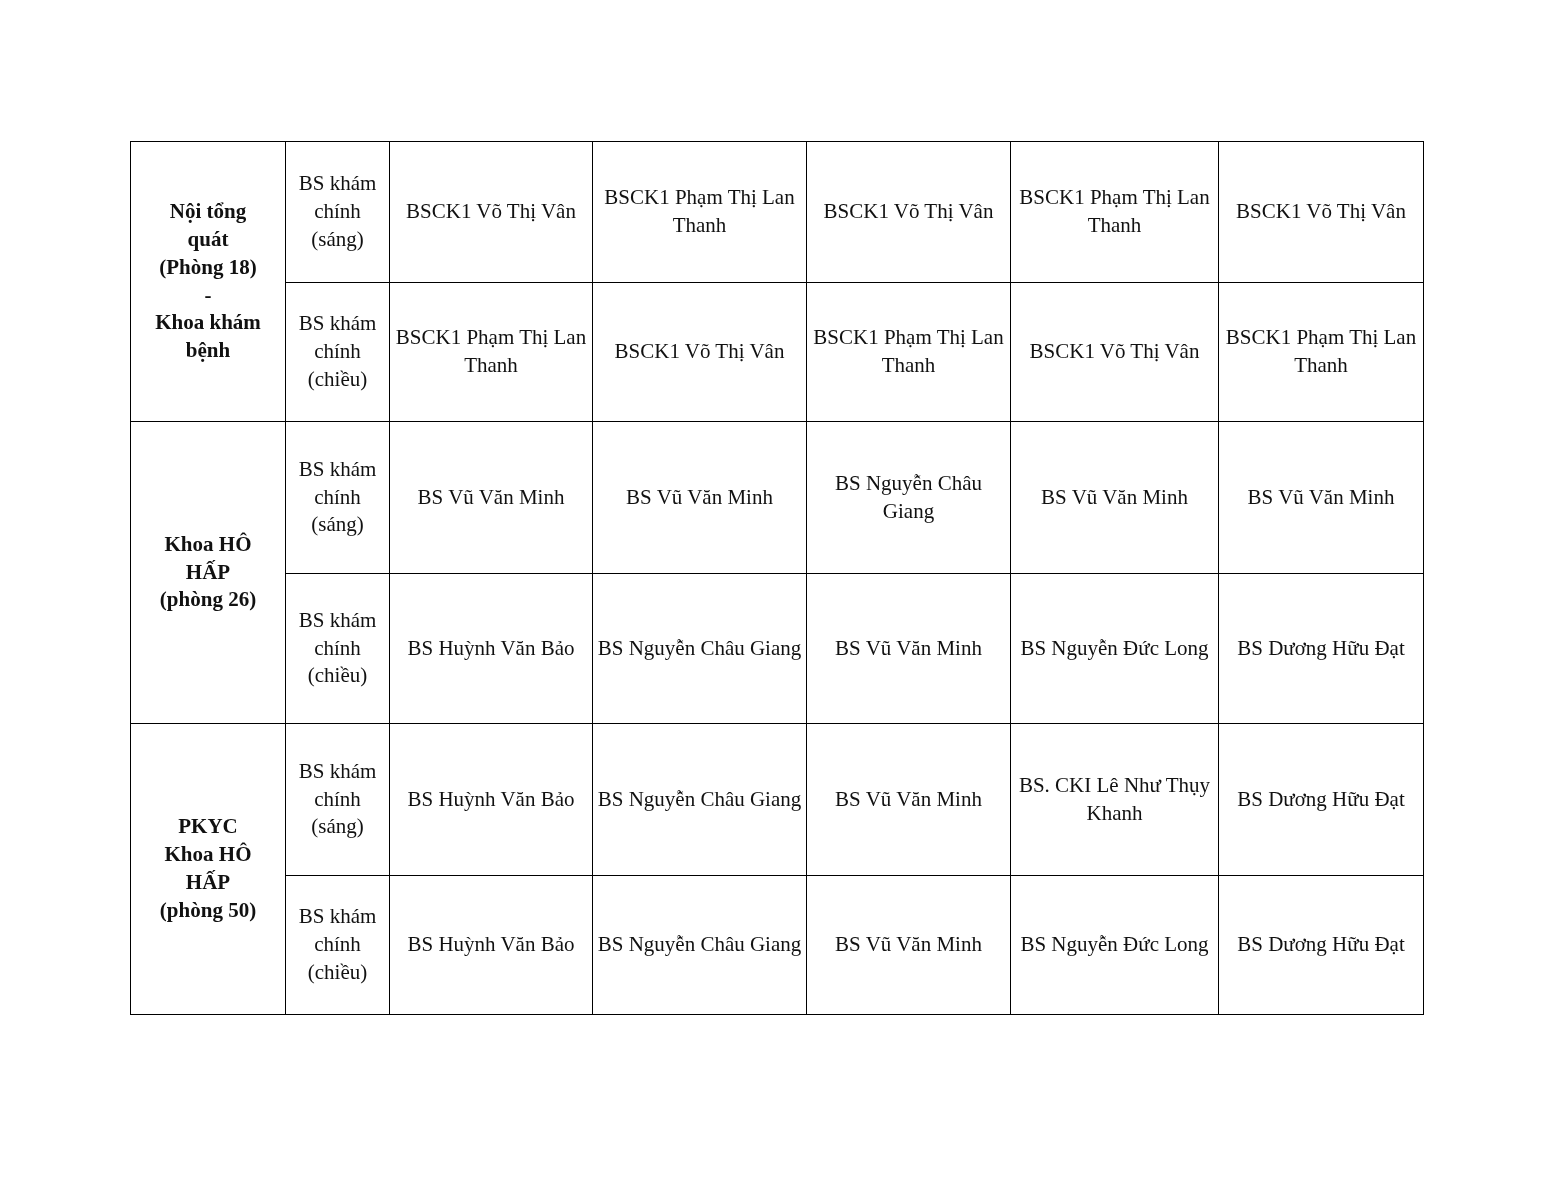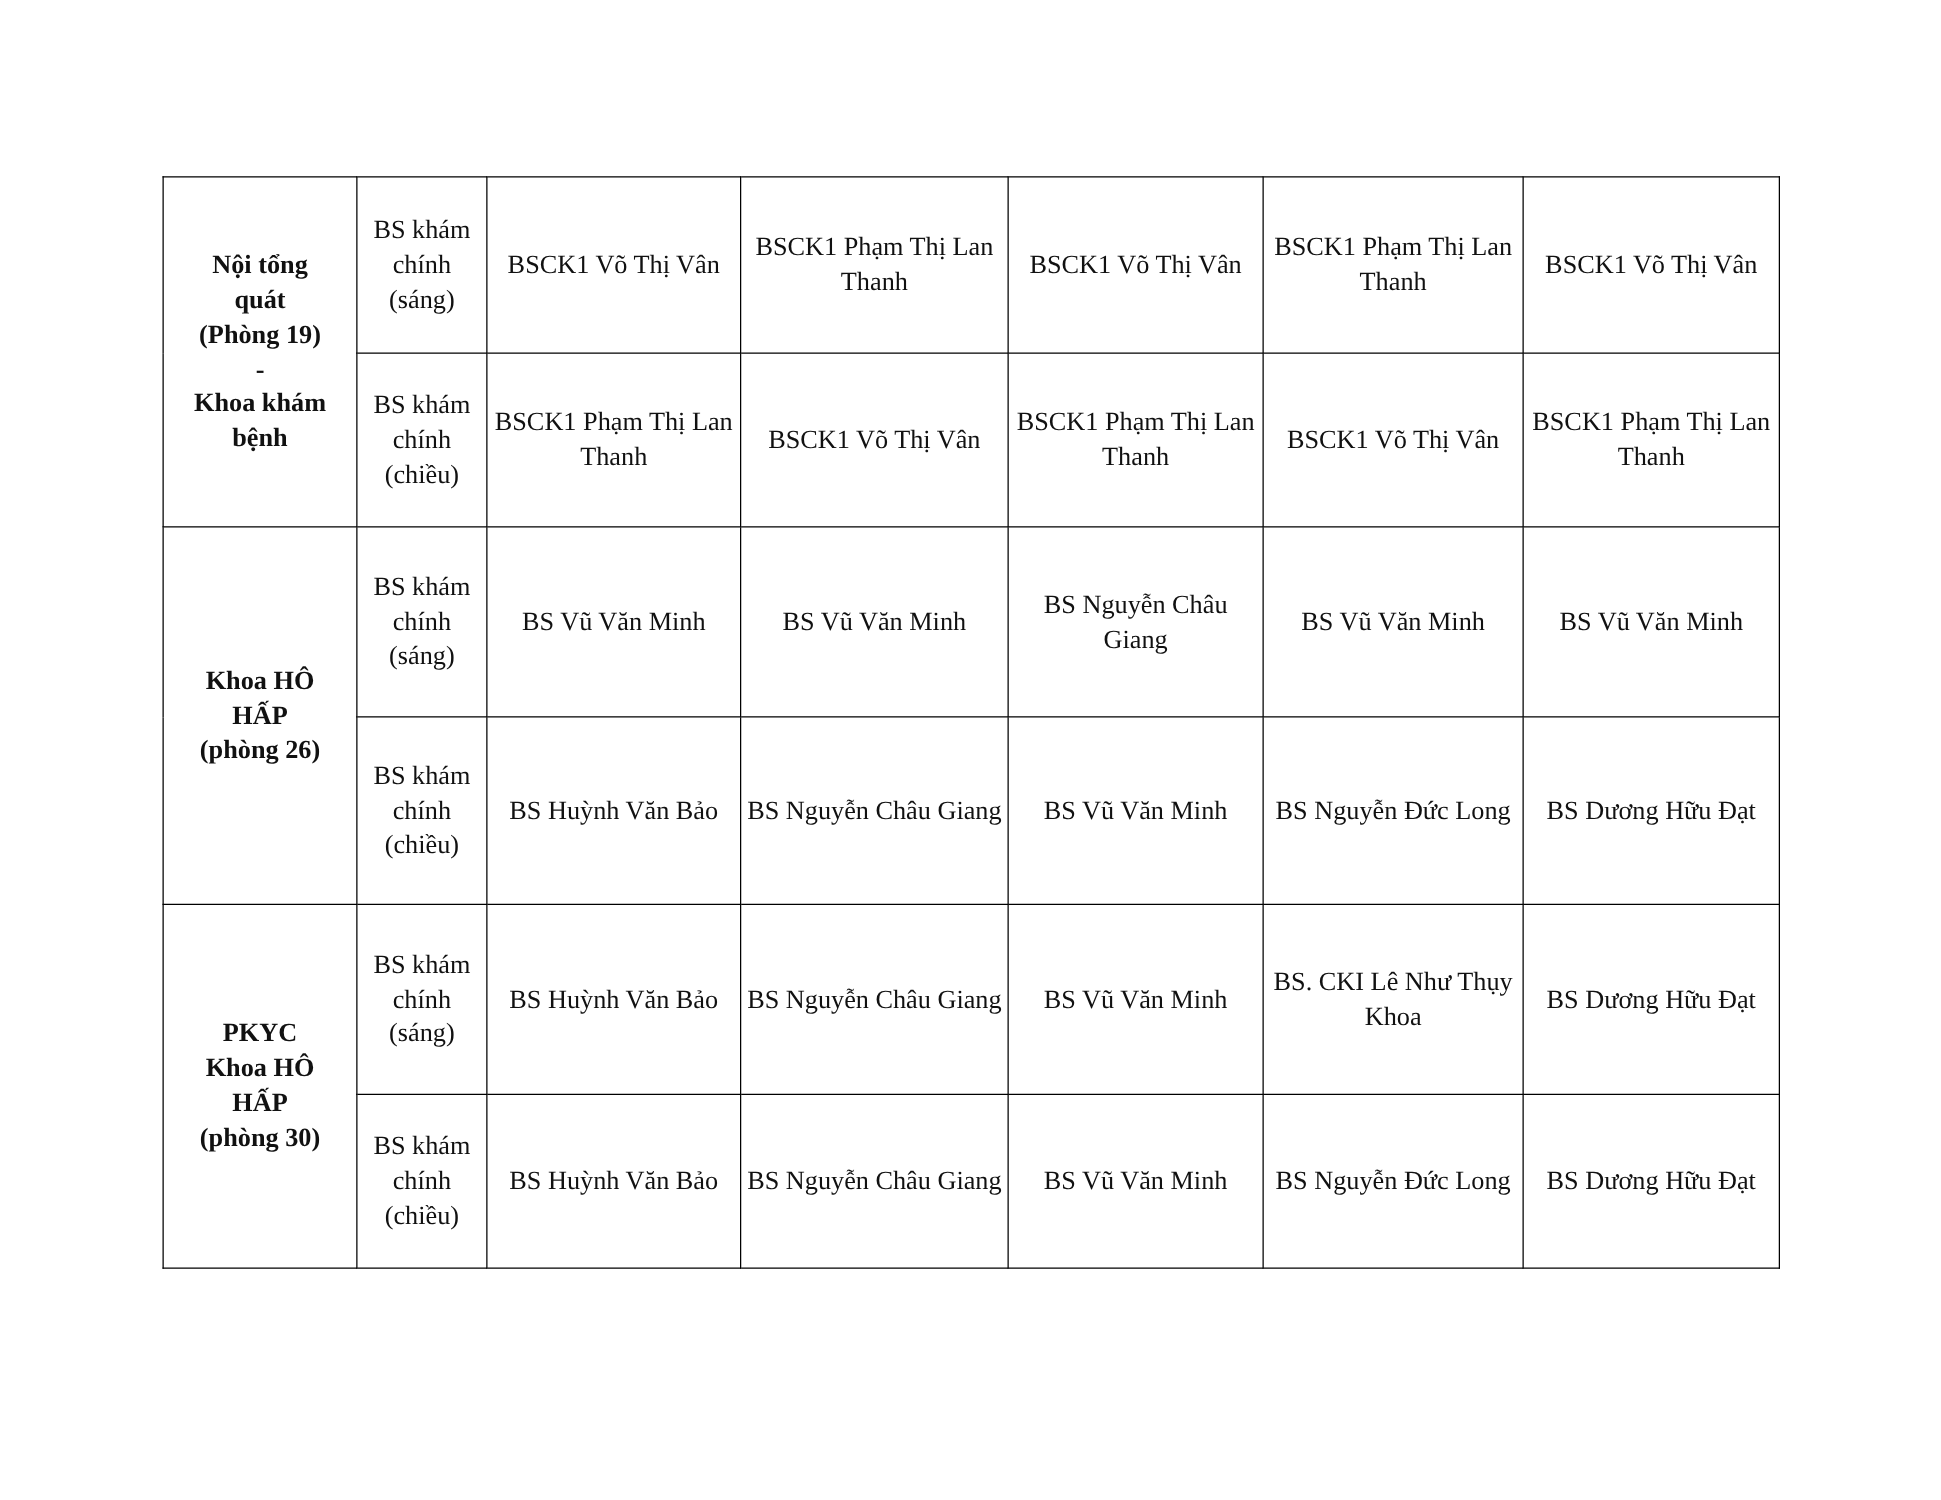--- a/index.html
+++ b/index.html
@@ -60,21 +60,21 @@
       <col style="width:203px">
       <col style="width:214px">
       <col style="width:204px">
       <col style="width:208px">
       <col style="width:205px">
     </colgroup>
     <tbody>
         <tr class="row-0">
           <td class="group-label" rowspan="2">Nội tổng
 quát
-(Phòng 19)
+(Phòng 18)
 -
 Khoa khám
 bệnh</td>
           <td class="shift">BS khám chính (sáng)</td>
           <td class="day">BSCK1 Võ Thị Vân</td>
           <td class="day">BSCK1 Phạm Thị Lan Thanh</td>
           <td class="day">BSCK1 Võ Thị Vân</td>
           <td class="day">BSCK1 Phạm Thị Lan Thanh</td>
           <td class="day">BSCK1 Võ Thị Vân</td>
         </tr>
@@ -102,26 +102,26 @@
           <td class="day">BS Huỳnh Văn Bảo</td>
           <td class="day">BS Nguyễn Châu Giang</td>
           <td class="day">BS Vũ Văn Minh</td>
           <td class="day">BS Nguyễn Đức Long</td>
           <td class="day">BS Dương Hữu Đạt</td>
         </tr>
         <tr class="row-4">
           <td class="group-label" rowspan="2">PKYC
 Khoa HÔ
 HẤP
-(phòng 30)</td>
+(phòng 50)</td>
           <td class="shift">BS khám chính (sáng)</td>
           <td class="day">BS Huỳnh Văn Bảo</td>
           <td class="day">BS Nguyễn Châu Giang</td>
           <td class="day">BS Vũ Văn Minh</td>
-          <td class="day">BS. CKI Lê Như Thụy Khoa</td>
+          <td class="day">BS. CKI Lê Như Thụy Khanh</td>
           <td class="day">BS Dương Hữu Đạt</td>
         </tr>
         <tr class="row-5">
           <td class="shift">BS khám chính (chiều)</td>
           <td class="day">BS Huỳnh Văn Bảo</td>
           <td class="day">BS Nguyễn Châu Giang</td>
           <td class="day">BS Vũ Văn Minh</td>
           <td class="day">BS Nguyễn Đức Long</td>
           <td class="day">BS Dương Hữu Đạt</td>
         </tr>

